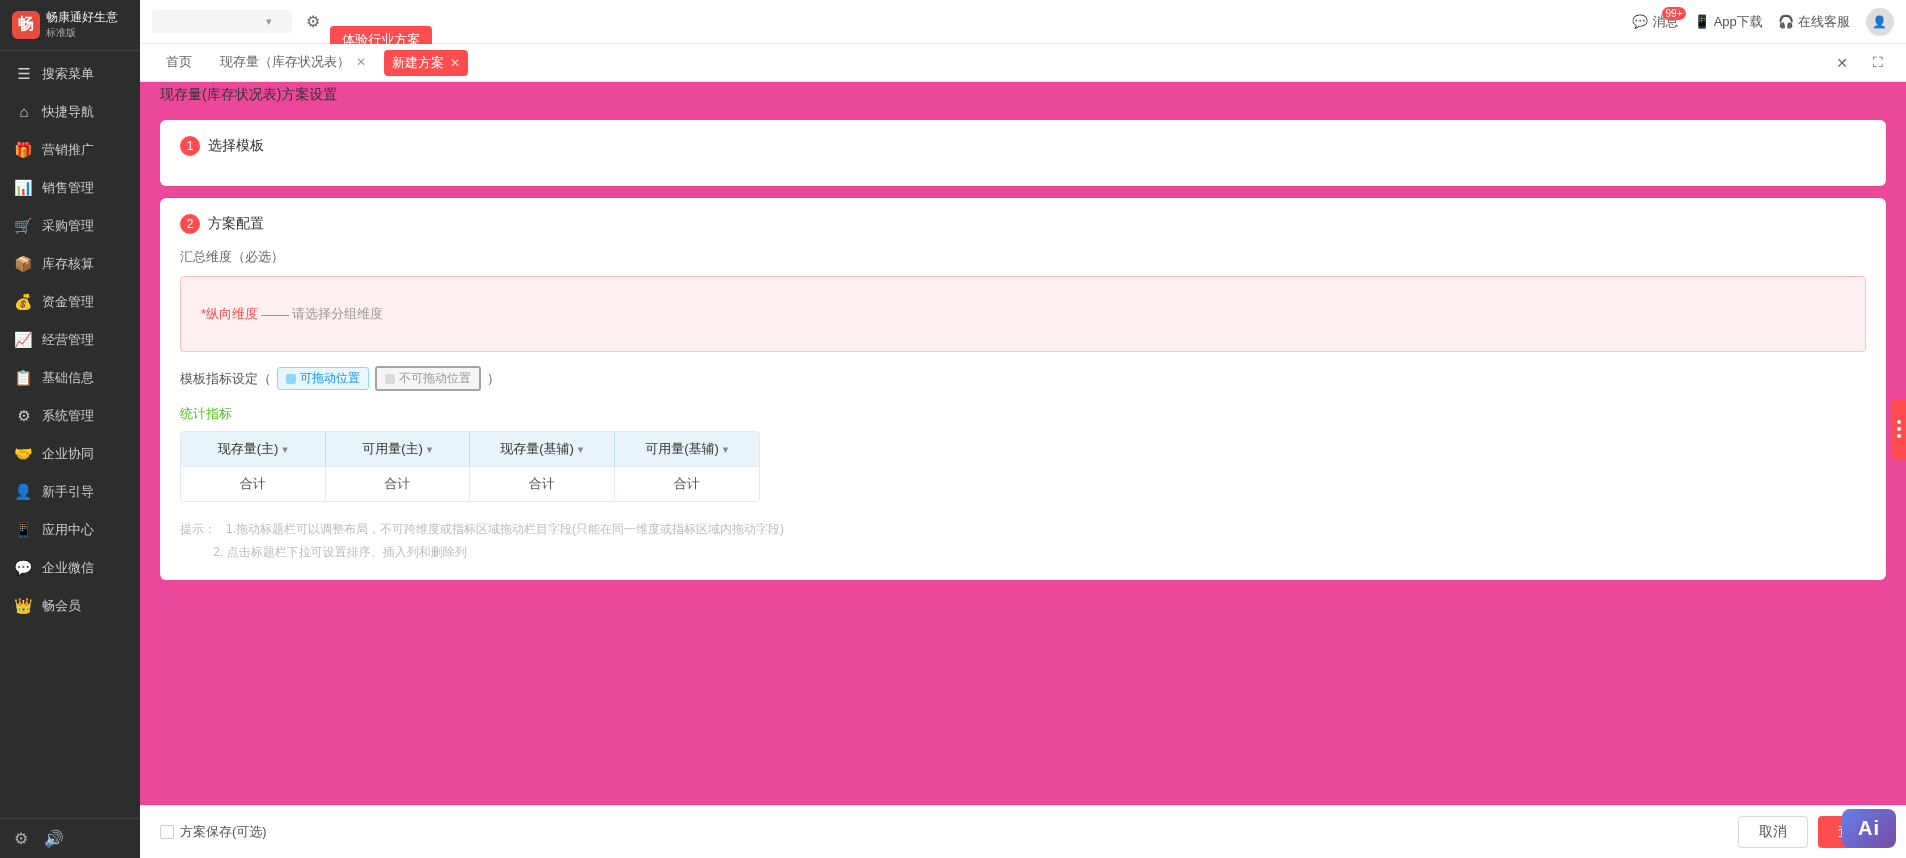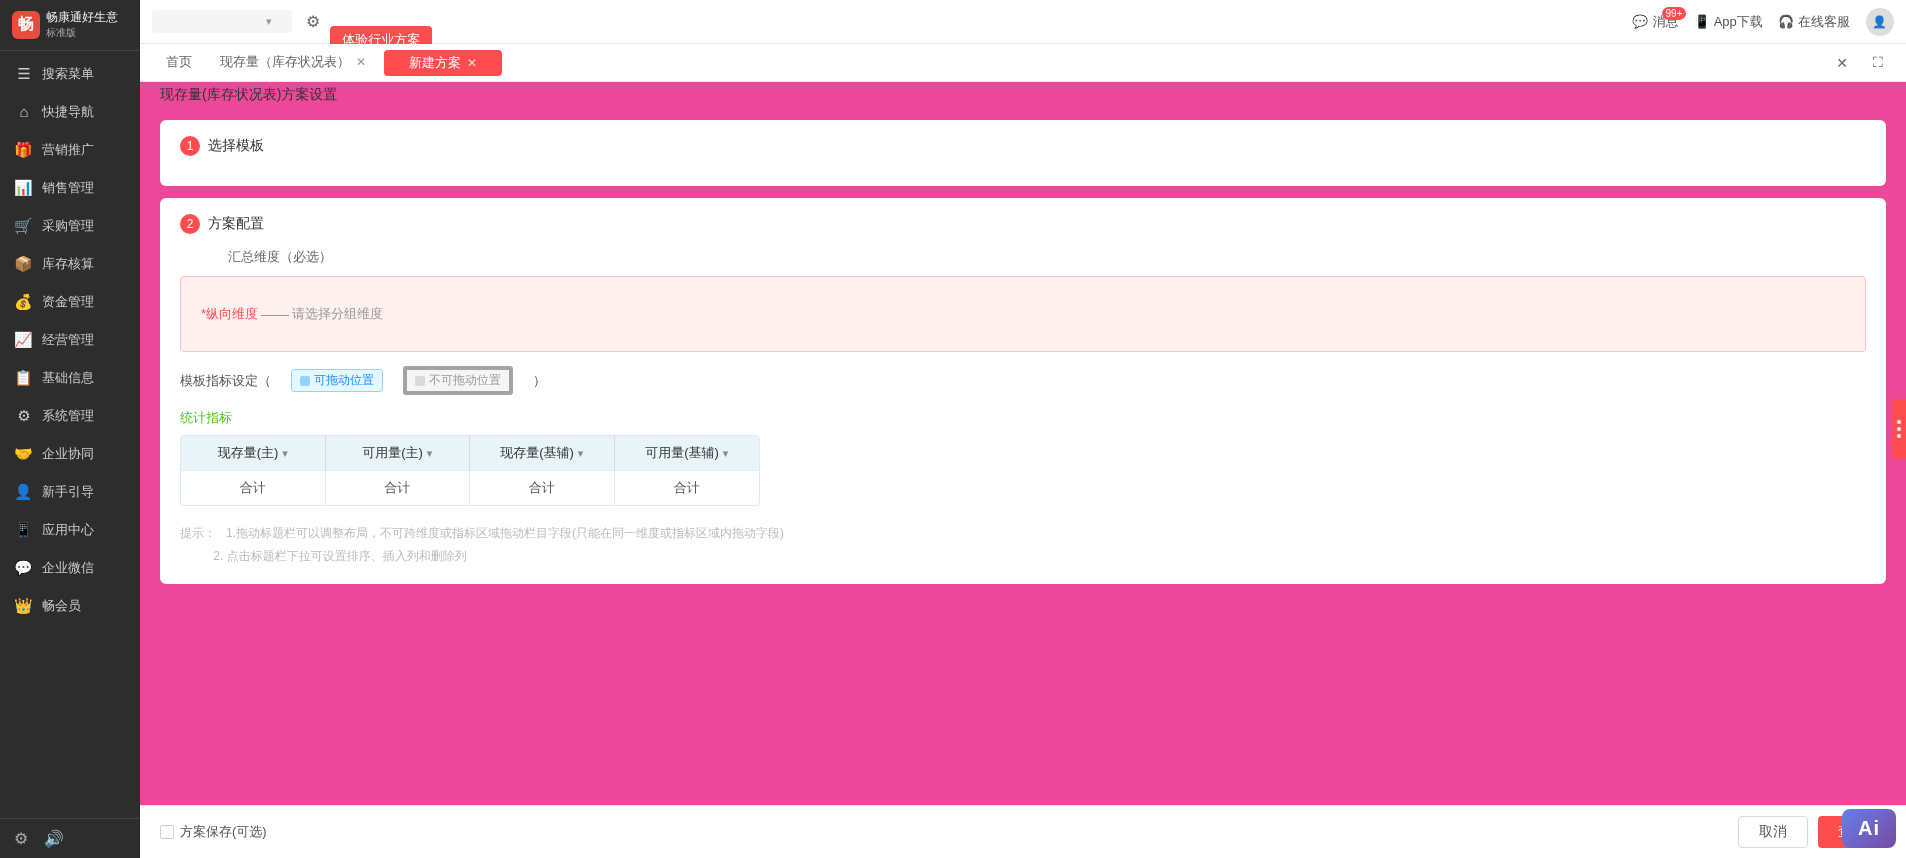--- a/index.html
+++ b/index.html
@@ -98,21 +98,21 @@
     }
     .tab {
       display: flex; align-items: center; gap: 6px;
       padding: 8px 14px; font-size: 13px; color: #666;
       cursor: pointer; border-bottom: 2px solid transparent;
       white-space: nowrap;
     }
     .tab-close { color: #999; font-size: 12px; cursor: pointer; }
     .tab-new {
       background: #ff4d4f; color: white; border-radius: 4px;
-      padding: 4px 25px; font-size: 13px; display: flex; align-items: center; gap: 6px;
+      padding: 4px 8px; font-size: 13px; display: flex; align-items: center; gap: 6px;
       cursor: pointer; margin-left: 4px;
     }
 
     
     .content {
       flex: 1; overflow-y: auto; padding: 4px 20px;
       background: #ec4899;
     }
     .page-title { font-size: 14px; color: #333; margin-bottom: 16px; }
 
@@ -135,40 +135,40 @@
     .radio-group { display: flex; align-items: center; gap: 20px; margin-bottom: 6px; }
     .radio-item { display: flex; align-items: center; gap: 5px; cursor: pointer; font-size: 13px; color: #555; }
     .radio-dot {
       width: 14px; height: 14px; border-radius: 50%; border: 2px solid #ccc;
       display: flex; align-items: center; justify-content: center;
     }
     .radio-dot.checked { border-color: #ff4d4f; }
     .radio-dot.checked::after { content: ''; width: 6px; height: 6px; background: #ff4d4f; border-radius: 50%; }
 
     
-    .dim-label { font-size: 13px; color: #333; margin-bottom: 10px; margin-left: 48px; }
+    .dim-label { font-size: 13px; color: #333; margin-bottom: 10px; }
     .dim-label span { color: #666; }
 
     .dim-area {
       background: #fff0f0; border: 1px solid #ffc0c0; border-radius: 4px;
       padding: 28px 20px; display: flex; align-items: center; gap: 3px;
       margin-bottom: 14px;
     }
     .dim-required { color: #ff4d4f; font-size: 13px; }
     .dim-arrow { color: #999; font-size: 14px; }
     .dim-placeholder { color: #999; font-size: 13px; }
 
     
-    .indicator-row { display: flex; align-items: center; gap: 20px; margin-bottom: 14px; font-size: 13px; color: #555; }
+    .indicator-row { display: flex; align-items: center; gap: 6px; margin-bottom: 14px; font-size: 13px; color: #555; }
     .indicator-badge {
       display: inline-flex; align-items: center; gap: 4px;
       border-radius: 3px; padding: 2px 8px; font-size: 12px;
     }
     .indicator-badge.draggable { background: #e6f7ff; border: 1px solid #91d5ff; color: #1890ff; }
-    .indicator-badge.non-draggable { background: #f5f5f5; border: 4px solid #a3a3a3; color: #999; }
+    .indicator-badge.non-draggable { background: #f5f5f5; border: 2px solid #a3a3a3; color: #999; }
     .indicator-dot { width: 10px; height: 10px; border-radius: 2px; }
     .indicator-dot.blue { background: #91d5ff; }
     .indicator-dot.gray { background: #d9d9d9; }
 
     
     .stats-label { color: #52c41a; font-size: 13px; margin-bottom: 8px; font-weight: 500; }
     .stats-table { border: 1px solid #d9eaf5; border-radius: 4px; overflow: hidden; width: 580px; }
     .stats-header {
       display: grid; grid-template-columns: repeat(4, 1fr);
       background: #e8f4f8;

